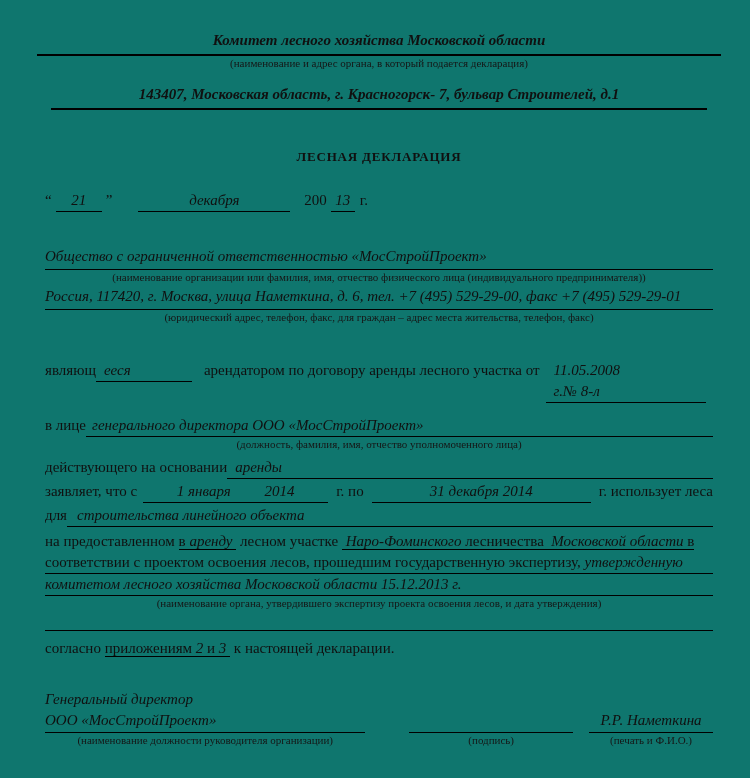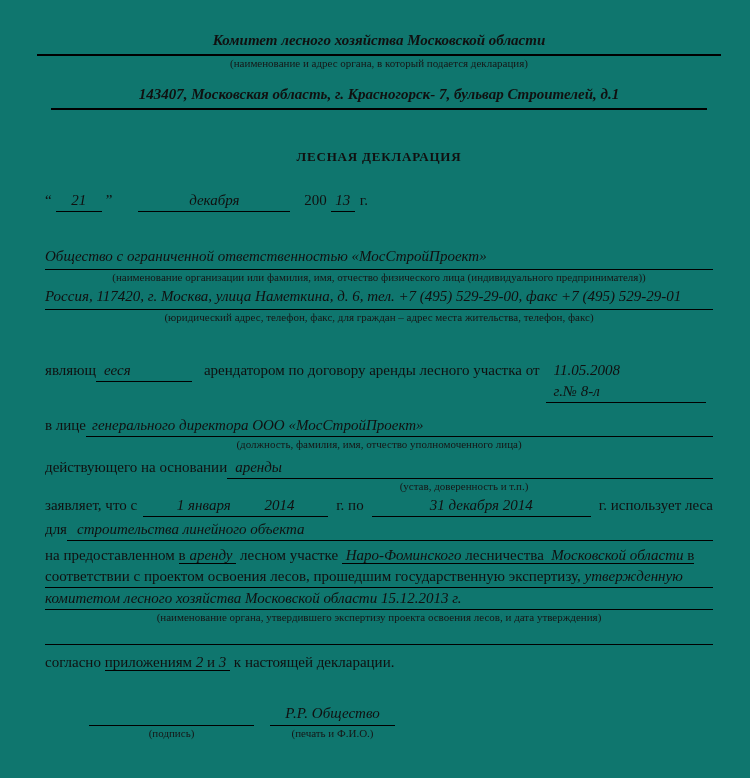--- a/index.html
+++ b/index.html
@@ -91,21 +91,20 @@
   <div class="row rep-row">
     <span class="nw">в лице</span>
     <span class="u15 fill i" style="padding-left:6px;">генерального директора ООО «МосСтройПроект»</span>
   </div>
   <div class="cap">(должность, фамилия, имя, отчество уполномоченного лица)</div>
 
   <div class="row basis-row">
     <span class="nw">действующего на основании</span>
     <span class="u15 fill i" style="padding-left:8px;">аренды</span>
   </div>
-  <div class="cap cap-offset">(устав, доверенность и т.п.)</div>
 
   <div class="row period-row">
     <span class="nw">заявляет, что с</span>
     <span class="spread-blank">
       <span class="i">1 января</span>
       <span class="i">2014</span>
     </span>
     <span class="nw" style="margin:0 8px;">г. по</span>
     <span class="u15 fill c i">31 декабря  2014</span>
     <span class="nw" style="margin-left:8px;">г. использует леса</span>
@@ -141,23 +140,28 @@
     <span>согласно</span>
     <span class="useg">
       <span>приложениям</span>
       <span class="i">2</span>
       <span>и</span>
       <span class="i">3</span>&nbsp;</span>
     <span>к настоящей декларации.</span>
   </div>
 
   <div class="sig">
+    <div class="sig-left">
+      <div class="i">Генеральный директор</div>
+      <div class="i u15 pb1">ООО «МосСтройПроект»</div>
+      <div class="cap">(наименование должности руководителя организации)</div>
+    </div>
     <div class="sig-mid">
       <div class="u15" style="height:18px;"></div>
       <div class="cap">(подпись)</div>
     </div>
     <div class="sig-right">
-      <div class="i c u15 pb1">Р.Р. Общество</div>
+      <div class="i c u15 pb1">Р.Р. Наметкина</div>
       <div class="cap">(печать и Ф.И.О.)</div>
     </div>
   </div>
 
 </div>
 
 </body></html>

